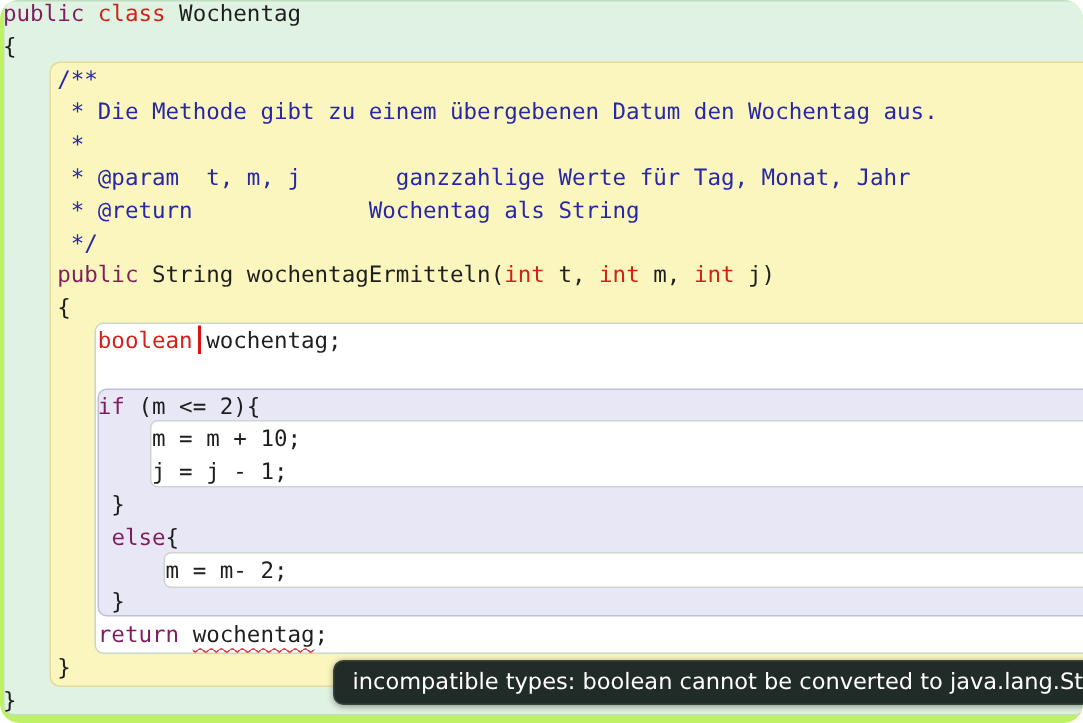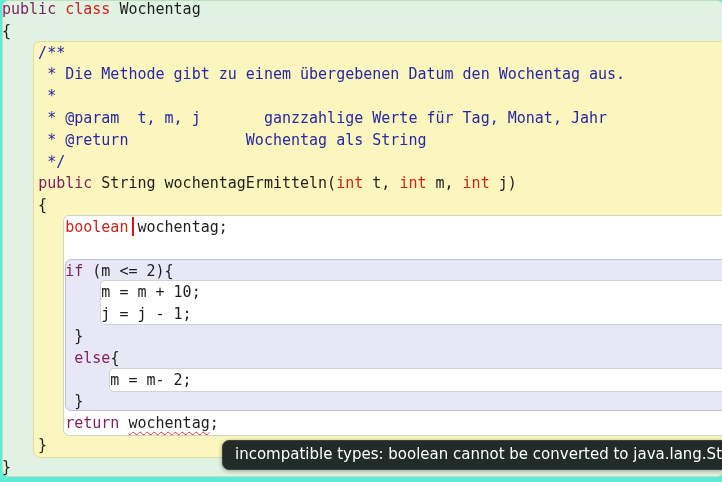--- a/index.html
+++ b/index.html
@@ -1,19 +1,20 @@
 <!DOCTYPE html>
 <html><head>
 <meta charset="utf-8">
 <style>
   html,body { margin:0; padding:0; background:#fdfefd; }
   #screen {
     position:relative; width:722px; height:482px;
-    overflow:hidden; background:#5eead4;
+    overflow:hidden; background:#bef264;
     font-family:"DejaVu Sans Mono","Liberation Mono",monospace;
+    border-radius:13px;
   }
   
   .scope { position:absolute; box-sizing:border-box; }
   .scope-class   { left:2px;  top:0;     width:722px; height:477px; background:#e0f2e1; border:1px solid #c2dec2; border-radius:7px; z-index:1; }
   .scope-method  { left:33px; top:41px;  width:700px; height:417px; background:#fbf6bd; border:1px solid #e5d99c; border-radius:7px; z-index:2; }
   .scope-body    { left:63px; top:215px; width:670px; height:221px; background:#ffffff; border:1px solid #c9d6c9; border-radius:6px; z-index:3; }
   .scope-if      { left:65px; top:259px; width:668px; height:152px; background:#e8e7f6; border:1px solid #bfbfda; border-radius:6px; z-index:4; }
   .scope-inner1  { left:100px; top:280px; width:633px; height:45px; background:#ffffff; border:1px solid #cdd5cd; border-radius:5px; z-index:5; }
   .scope-inner2  { left:109px; top:368px; width:624px; height:24px; background:#ffffff; border:1px solid #cdd5cd; border-radius:5px; z-index:5; }
   

